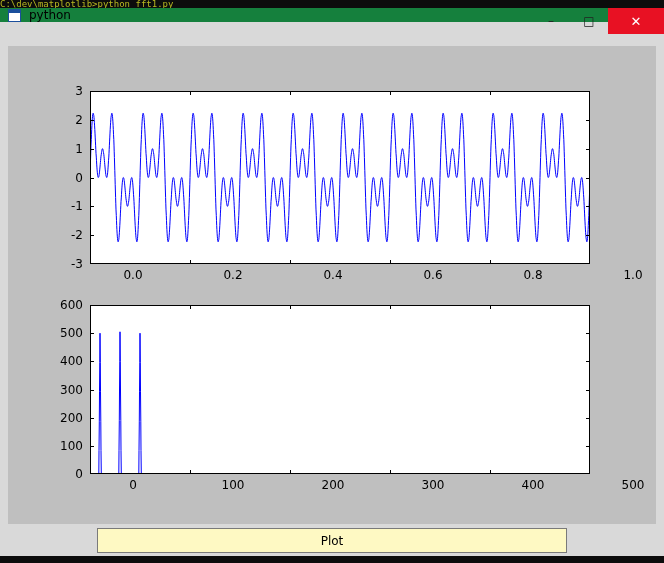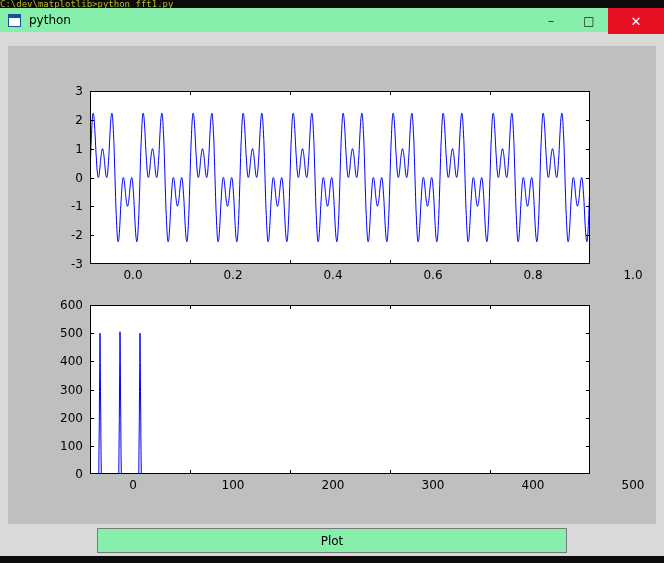--- a/index.html
+++ b/index.html
@@ -2,42 +2,42 @@
 <html><head>
 <meta charset="utf-8">
 <style>
   html,body{margin:0;padding:0;}
   .screen{position:relative;width:664px;height:563px;background:#0c0c0c;overflow:hidden;
           font-family:"DejaVu Sans",sans-serif;-webkit-font-smoothing:antialiased;}
   .console-strip{position:absolute;top:0;left:0;width:100%;height:8px;overflow:hidden;
           background:#0c0c0c;color:#b9b921;font-family:"DejaVu Sans Mono",monospace;
           font-size:9px;line-height:8px;white-space:nowrap;}
   .window{position:absolute;top:8px;left:0;width:664px;height:548px;background:#d9d9d9;}
-  .titlebar{position:absolute;top:0;left:0;right:0;height:24px;background:#86efac;
+  .titlebar{position:absolute;top:0;left:0;right:0;height:14px;background:#15803d;
           display:flex;align-items:center;}
   .app-icon{width:13px;height:13px;margin-left:8px;box-sizing:border-box;
           border:1px solid #1b4f9c;background:#ffffff;position:relative;flex:0 0 auto;}
   .app-icon::before{content:"";position:absolute;left:0;top:0;right:0;height:3px;background:#1b4f9c;}
   .title{margin-left:8px;font-size:12px;color:#000;}
   .controls{position:absolute;right:0;top:0;height:26px;display:flex;}
   .ctrl{height:26px;display:flex;align-items:center;justify-content:center;
           font-size:12px;color:#222;cursor:default;}
   .ctrl.min,.ctrl.max{width:38px;}
   .ctrl.close{width:56px;background:#e81123;color:#fff;font-size:13px;}
   .client{position:absolute;top:26px;left:0;right:0;bottom:0;background:#d9d9d9;}
   .figure{position:absolute;left:8px;top:12px;width:648px;height:478px;background:#bfbfbf;}
   .axes{position:absolute;background:#ffffff;}
   #axes1{left:82px;top:45px;width:500px;height:173px;}
   #axes2{left:82px;top:259px;width:500px;height:169px;}
   .tick-label{position:absolute;font-size:12px;color:#000;white-space:nowrap;
           font-family:"DejaVu Sans",sans-serif;}
   .tick-label.x{transform:translateX(-50%);margin-left:43px;}
   .tick-label.y{transform:translate(-100%,-50%);}
   .plot-btn{position:absolute;left:97px;top:494px;width:470px;height:25px;
-          background:#86efac;border:1px solid #7a7a7a;font-size:12px;color:#000;
+          background:#fef9c3;border:1px solid #7a7a7a;font-size:12px;color:#000;
           font-family:"DejaVu Sans",sans-serif;}
 </style>
 </head>
 <body>
 
 <div class="screen">
 
   <div class="console-strip">
     <span>C:\dev\matplotlib&gt;python fft1.py</span>
   </div>

